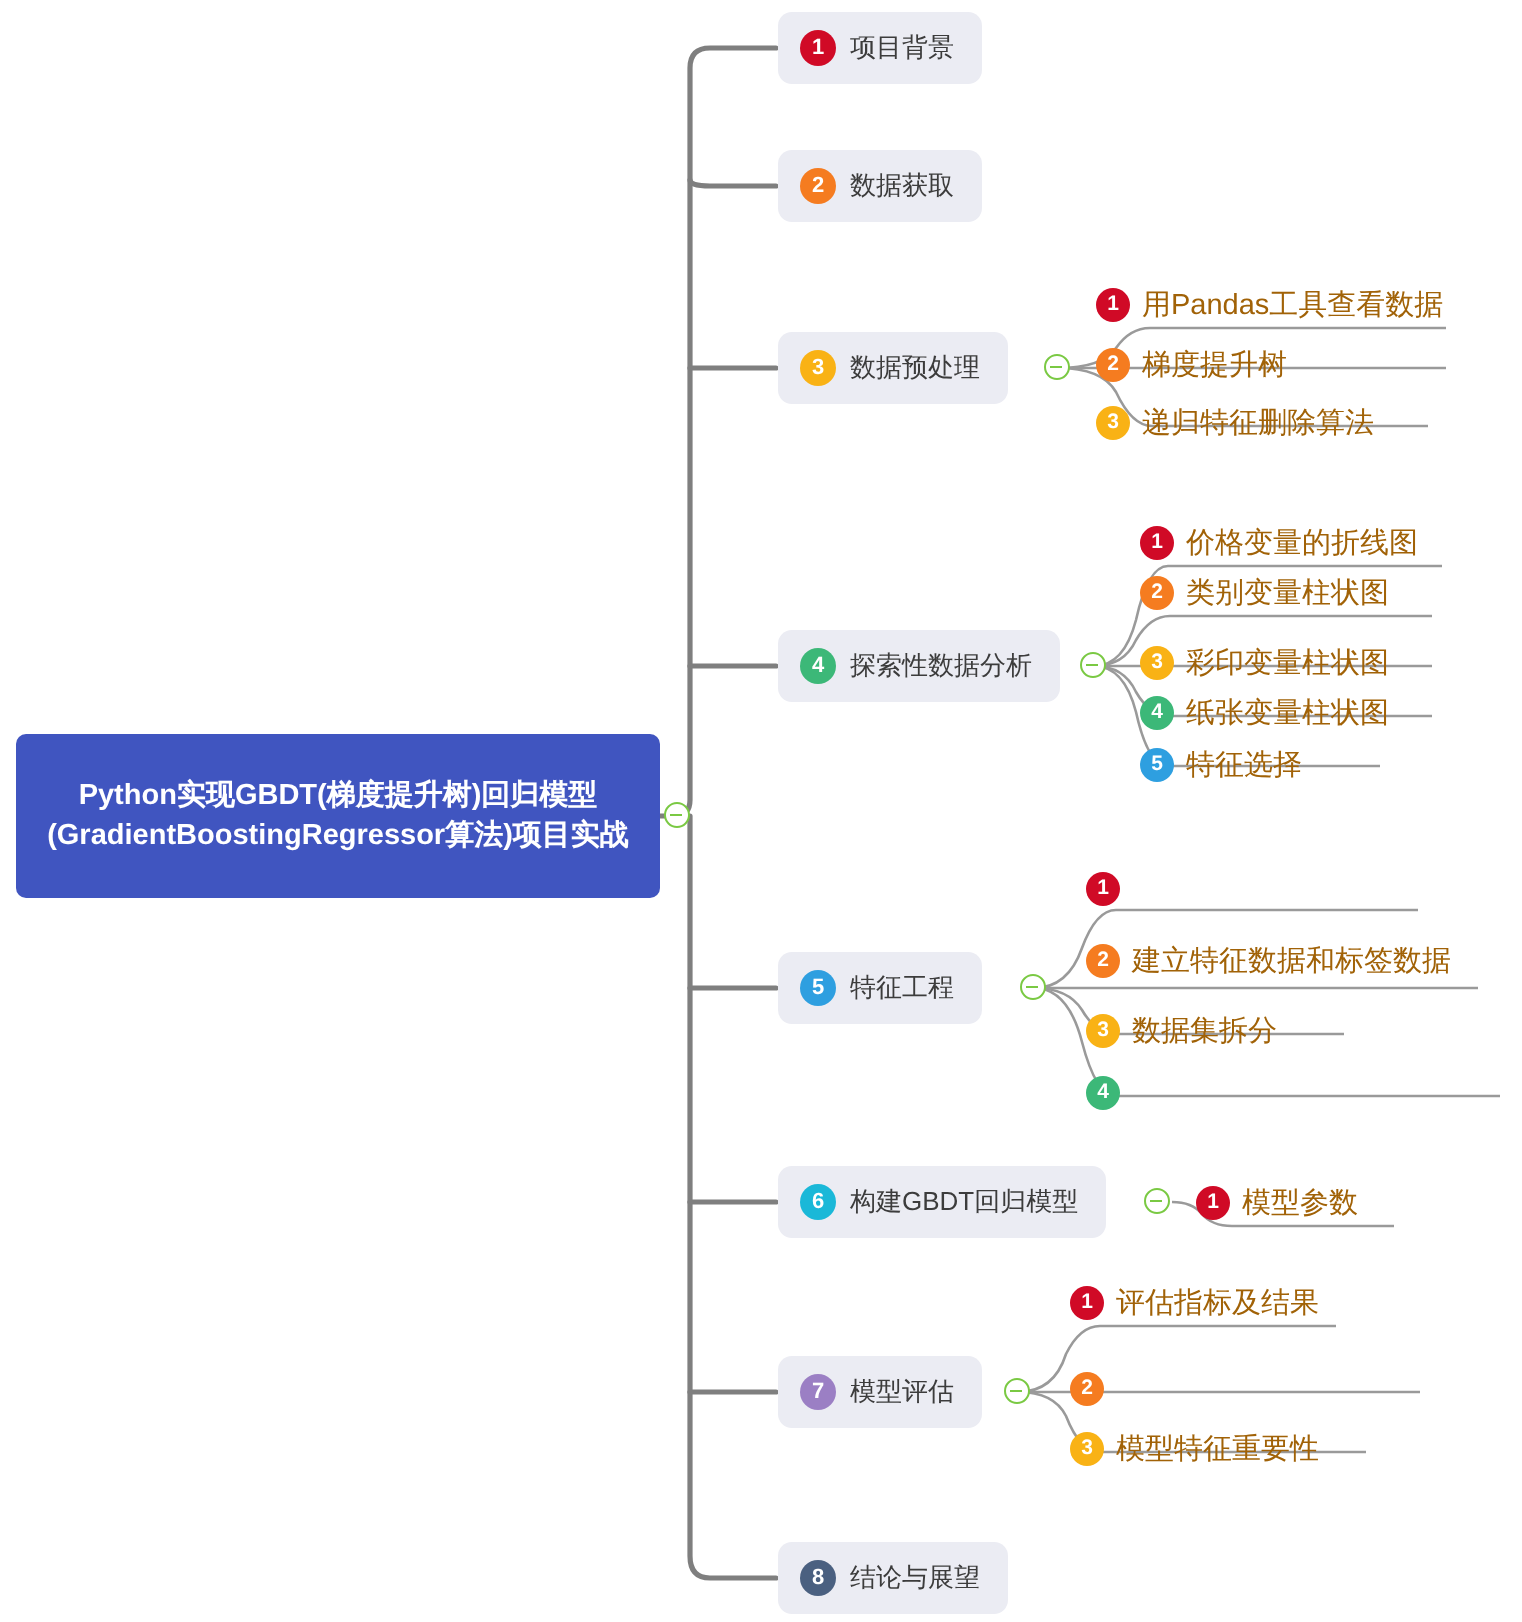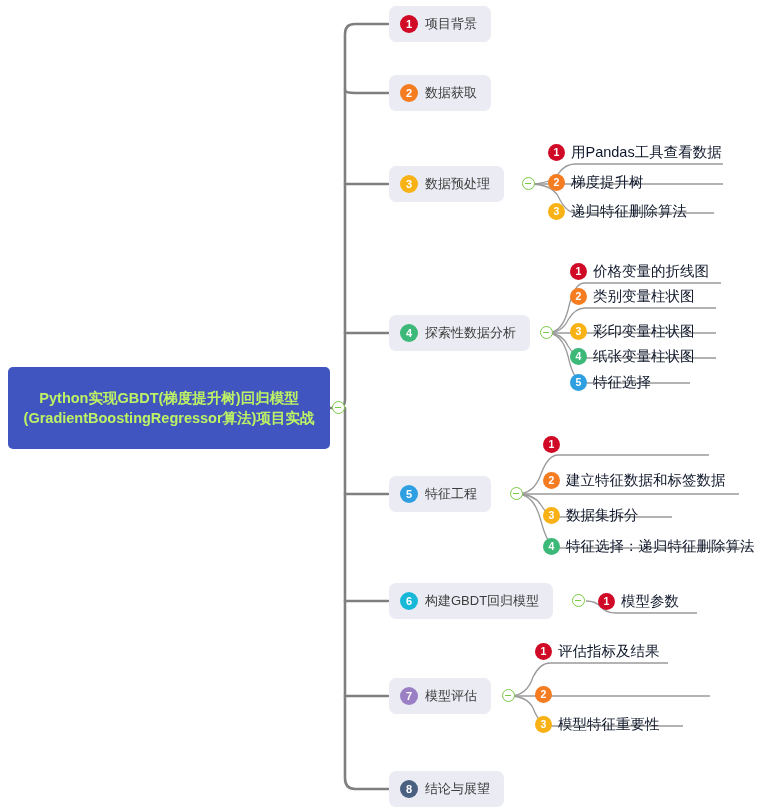--- a/index.html
+++ b/index.html
@@ -39,21 +39,21 @@
     height: 82px;
     background: #4055c0;
     border-radius: 5px;
     display: flex;
     align-items: center;
     justify-content: center;
     box-sizing: border-box;
     padding: 0 10px;
   }
   .root-label {
-    color: #bef264;
+    color: #ffffff;
     font-weight: bold;
     font-size: 14.5px;
     line-height: 20px;
     text-align: center;
     letter-spacing: 0px;
   }
 
   
   .node1 {
     position: absolute;
@@ -76,21 +76,21 @@
   .leaf {
     position: absolute;
     height: 25px;
     display: flex;
     align-items: center;
     white-space: nowrap;
     box-sizing: border-box;
   }
   .leaf .lbl {
     font-size: 14.5px;
-    color: #0f172a;
+    color: #a16207;
     margin-left: 6px;
   }
 
   
   .badge {
     display: inline-flex;
     align-items: center;
     justify-content: center;
     width: 18px;
     height: 18px;
@@ -250,21 +250,20 @@
   <div class="leaf" style="left:543px; top:468px;">
     <span class="badge sm" style="background:#f57c20">2</span>
     <span class="lbl">建立特征数据和标签数据</span>
   </div>
   <div class="leaf" style="left:543px; top:503px;">
     <span class="badge sm" style="background:#f9b215">3</span>
     <span class="lbl">数据集拆分</span>
   </div>
   <div class="leaf" style="left:543px; top:534px;">
     <span class="badge sm" style="background:#3cb878">4</span>
-    <span class="lbl">特征选择：递归特征删除算法</span>
   </div>
 
   <div class="node1" style="left:389px; top:583px;">
     <span class="badge" style="background:#1ab8d8">6</span>
     <span class="lbl">构建GBDT回归模型</span>
   </div>
   <div class="toggle" style="left:572px; top:594px;"></div>
 
   <div class="leaf" style="left:598px; top:589px;">
     <span class="badge sm" style="background:#d00a26">1</span>

